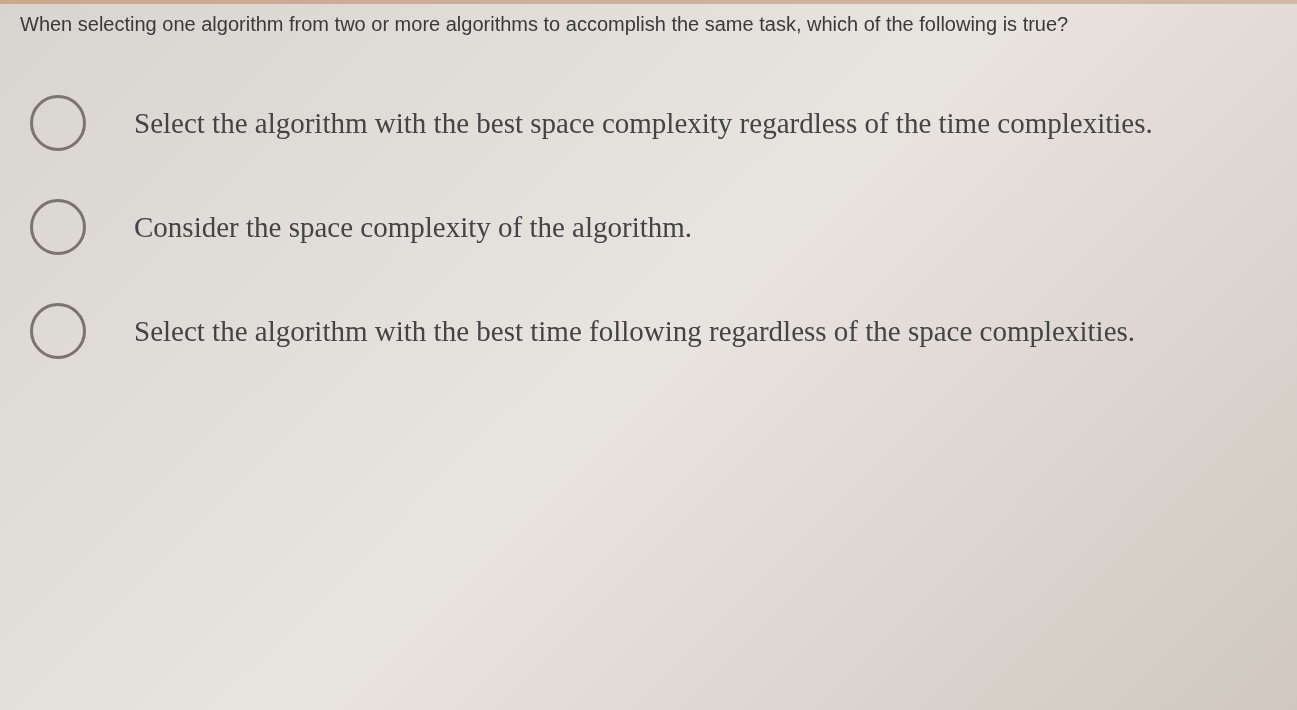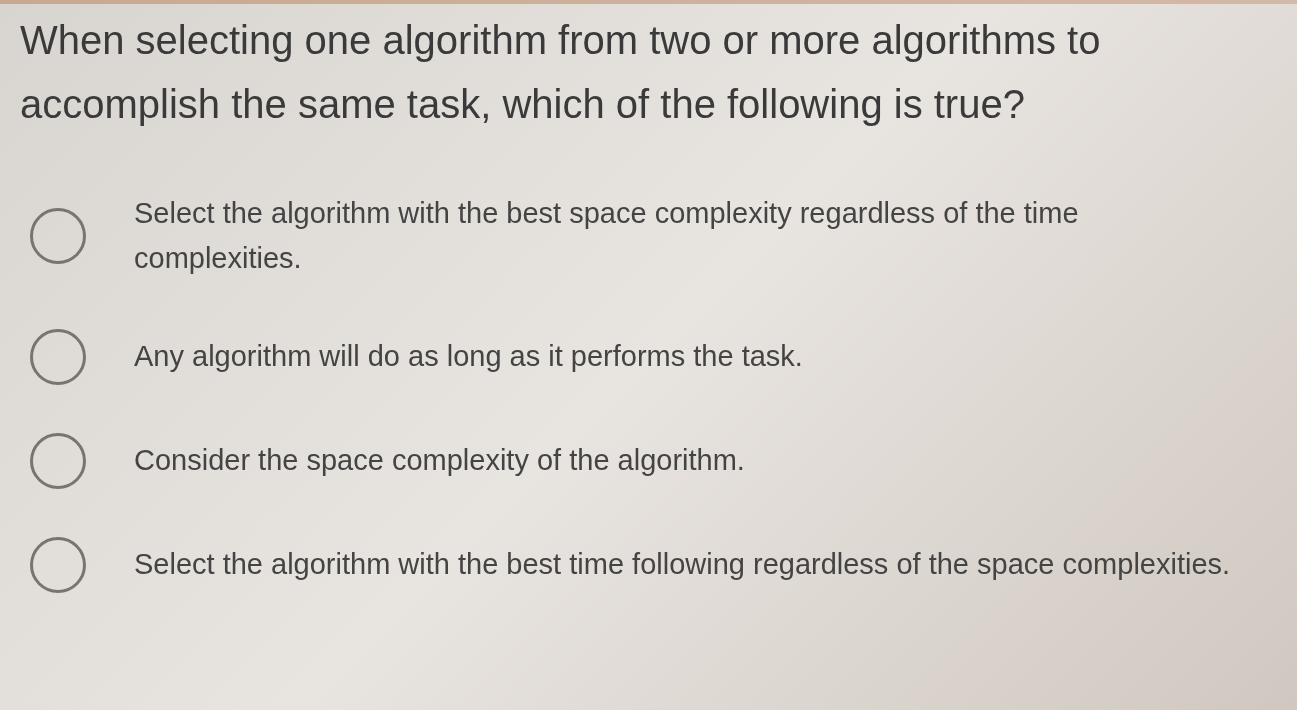--- a/index.html
+++ b/index.html
@@ -10,33 +10,34 @@
     body {
       width: 1297px;
       height: 710px;
       background: linear-gradient(135deg, #d8d4d0 0%, #e8e4e0 50%, #d0c8c0 100%);
       font-family: Arial, Helvetica, sans-serif;
       padding: 8px 20px 20px 20px;
       overflow: hidden;
       position: relative;
     }
     .question-text {
-      font-size: 40px;
+      font-size: 20px;
       color: #3a3a3a;
       line-height: 1.6;
       margin-bottom: 55px;
       padding-right: 40px;
     }
     .options-container {
       padding-left: 10px;
     }
     .option {
       display: flex;
       align-items: center;
       margin-bottom: 48px;
+      font-family: Liberation Serif, serif;
     }
     .radio-circle {
       width: 56px;
       height: 56px;
       border: 3px solid #7a7470;
       border-radius: 50%;
       flex-shrink: 0;
       margin-right: 48px;
       background: transparent;
     }
@@ -62,23 +63,19 @@
 
 <div class="question-text">When selecting one algorithm from two or more algorithms to accomplish the same task, which of the following is true?</div>
 
 <div class="options-container">
   <div class="option">
     <div class="radio-circle"></div>
     <div class="option-text">Select the algorithm with the best space complexity regardless of the time complexities.</div>
   </div>
   <div class="option">
     <div class="radio-circle"></div>
-    <div class="option-text">Any algorithm will do as long as it performs the task.</div>
-  </div>
-  <div class="option">
-    <div class="radio-circle"></div>
     <div class="option-text">Consider the space complexity of the algorithm.</div>
   </div>
   <div class="option">
     <div class="radio-circle"></div>
     <div class="option-text">Select the algorithm with the best time following regardless of the space complexities.</div>
   </div>
 </div>
 
 </body></html>

